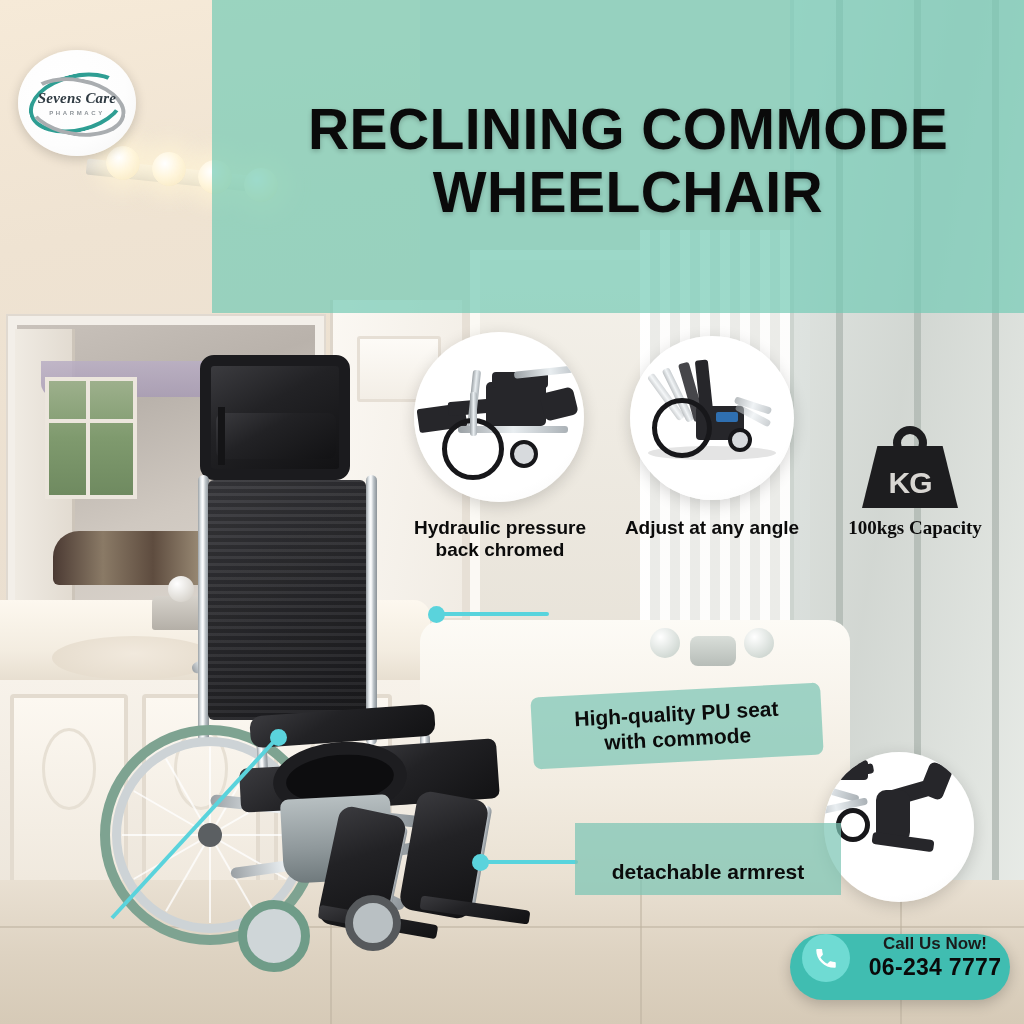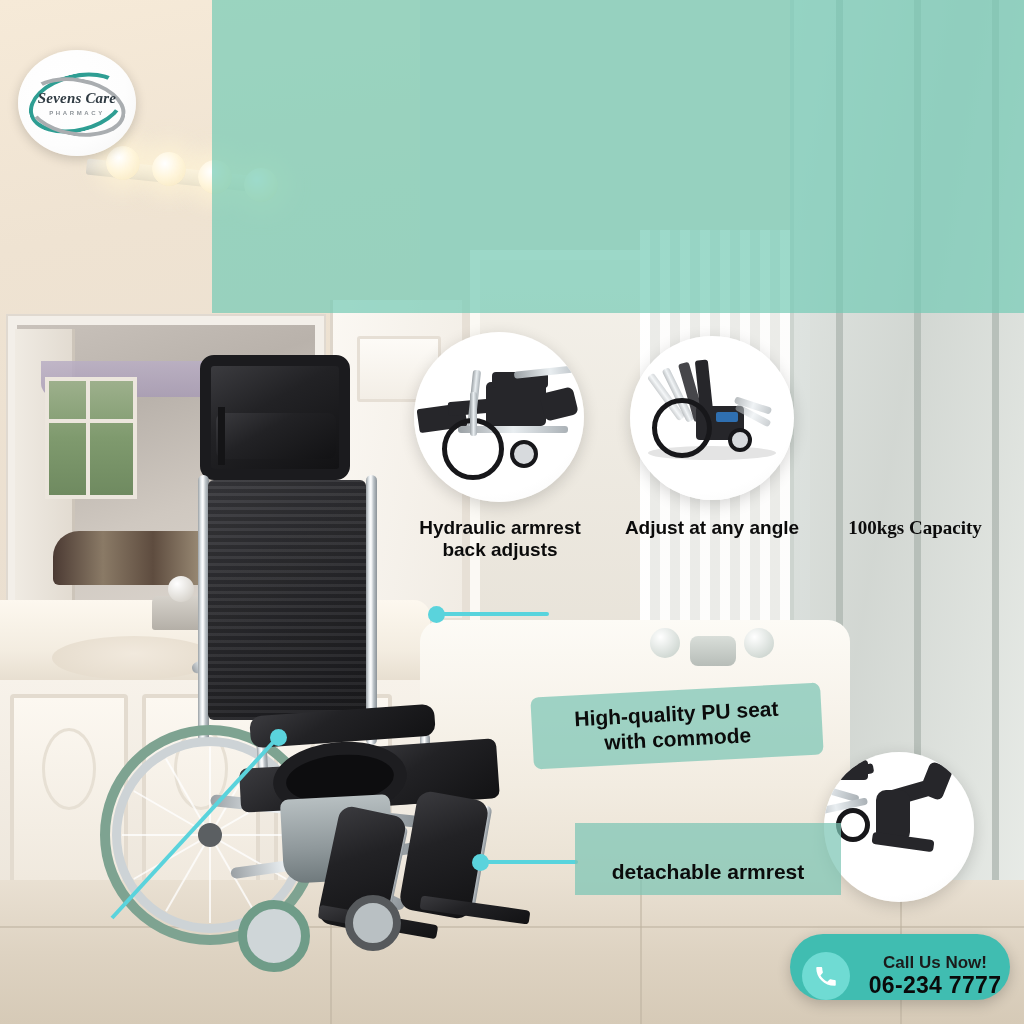--- a/index.html
+++ b/index.html
@@ -348,21 +348,21 @@
   .cdot  { position:absolute; width:17px; height:17px; border-radius:50%; background:#5ad3dc; }
   .cline.arm  { left:437px; top:612px; width:112px; }
   .cline.foot { left:480px; top:860px; width:98px; }
   .diag-svg { position:absolute; left:0; top:0; width:1024px; height:1024px; pointer-events:none; }
 
   
   .callbtn {
     position:absolute; left:790px; top:934px; width:220px; height:66px;
     border-radius:33px; background:#40bdb1;
     box-shadow:0 4px 14px rgba(0,0,0,.20);
-    display:flex; align-items:flex-end; padding-left:12px;
+    display:flex; align-items:flex-start; padding-left:12px;
   }
   .call-ico {
     width:48px; height:48px; border-radius:50%;
     background:#6fdbd3; display:flex; align-items:center; justify-content:center;
     flex:0 0 48px;
   }
   .call-ico svg{ width:26px; height:26px; fill:#ffffff; }
   .call-txt { margin-left:10px; text-align:center; flex:1; }
   .call-line1 { color:#1b1b1b; font-size:17px; font-weight:700; line-height:1.15; }
   .call-line2 { color:#0a0a0a; font-size:23px; font-weight:700; line-height:1.2; letter-spacing:.3px; }
@@ -468,20 +468,24 @@
     <div class="ch leather footplate-a"></div>
     <div class="ch leather footplate-b"></div>
     <div class="ch leather footbar-a"></div>
     <div class="ch leather footbar-b"></div>
 
     <div class="ch castor"></div>
     <div class="ch castor2"></div>
   </div>
 
   <div class="header-band"></div>
+  <h1 class="title">
+    <span class="title-l1">RECLINING COMMODE</span>
+    <span class="title-l2">WHEELCHAIR</span>
+  </h1>
 
   <div class="logo">
     <div class="logo-inner">
       <div class="logo-swirl-1"></div>
       <div class="logo-swirl-2"></div>
       <div class="logo-text">Sevens Care</div>
       <div class="logo-sub">PHARMACY</div>
     </div>
   </div>
 
@@ -492,41 +496,46 @@
     <div class="mini mini-dark" style="left:78px;top:40px;width:56px;height:16px;border-radius:4px;"></div>
     <div class="mini mini-chrome" style="left:56px;top:38px;width:8px;height:60px;transform:rotate(6deg);"></div>
     <div class="mini mini-chrome" style="left:100px;top:36px;width:72px;height:7px;transform:rotate(-6deg);"></div>
     <div class="mini mini-dark" style="left:128px;top:58px;width:34px;height:28px;border-radius:6px;transform:rotate(-14deg);"></div>
     <div class="mini mini-chrome" style="left:44px;top:94px;width:110px;height:7px;"></div>
     <div class="mini mini-wheel" style="left:28px;top:86px;width:62px;height:62px;"></div>
     <div class="mini mini-castor" style="left:96px;top:108px;width:28px;height:28px;"></div>
     <div class="mini mini-chrome" style="left:56px;top:60px;width:7px;height:44px;"></div>
   </div>
   <div class="cap cap1">
-    <span>Hydraulic armrest</span><br>
-    <span>back adjusts</span>
+    <span>Hydraulic pressure</span><br>
+    <span>back chromed</span>
   </div>
 
   <div class="circle c2">
     <div class="mini" style="left:18px;top:110px;width:128px;height:14px;border-radius:50%;background:#e4e4e4;"></div>
     <div class="mini mini-chrome" style="left:32px;top:34px;width:8px;height:54px;transform:rotate(-36deg);opacity:.5"></div>
     <div class="mini mini-chrome" style="left:44px;top:30px;width:8px;height:58px;transform:rotate(-26deg);opacity:.65"></div>
     <div class="mini mini-dark" style="left:56px;top:26px;width:11px;height:60px;transform:rotate(-16deg);opacity:.85"></div>
     <div class="mini mini-dark" style="left:68px;top:24px;width:13px;height:62px;transform:rotate(-6deg);"></div>
     <div class="mini mini-dark" style="left:66px;top:70px;width:48px;height:34px;border-radius:4px;"></div>
     <div class="mini" style="left:86px;top:76px;width:22px;height:10px;background:#2f6fb0;border-radius:2px;"></div>
     <div class="mini mini-wheel" style="left:22px;top:62px;width:60px;height:60px;"></div>
     <div class="mini mini-castor" style="left:98px;top:92px;width:24px;height:24px;"></div>
     <div class="mini mini-chrome" style="left:104px;top:66px;width:38px;height:7px;transform:rotate(18deg);opacity:.7"></div>
     <div class="mini mini-chrome" style="left:104px;top:76px;width:38px;height:7px;transform:rotate(28deg);opacity:.6"></div>
   </div>
   <div class="cap cap2">
     <span>Adjust at any angle</span>
   </div>
 
+  <div class="kg-icon">
+    <div class="kg-handle"></div>
+    <div class="kg-body"></div>
+    <div class="kg-text">KG</div>
+  </div>
   <div class="cap cap3">
     <span>100kgs Capacity</span>
   </div>
 
   <div class="circle c3">
     <div class="mini mini-dark" style="left:-30px;top:18px;width:80px;height:10px;transform:rotate(-10deg);"></div>
     <div class="mini mini-dark" style="left:-12px;top:8px;width:56px;height:20px;border-radius:4px;"></div>
     <div class="mini mini-chrome" style="left:-34px;top:34px;width:70px;height:7px;transform:rotate(16deg);"></div>
     <div class="mini mini-chrome" style="left:-20px;top:52px;width:64px;height:7px;transform:rotate(-12deg);"></div>
     <div class="mini mini-dark" style="left:56px;top:34px;width:54px;height:16px;border-radius:8px;transform:rotate(-16deg);"></div>

